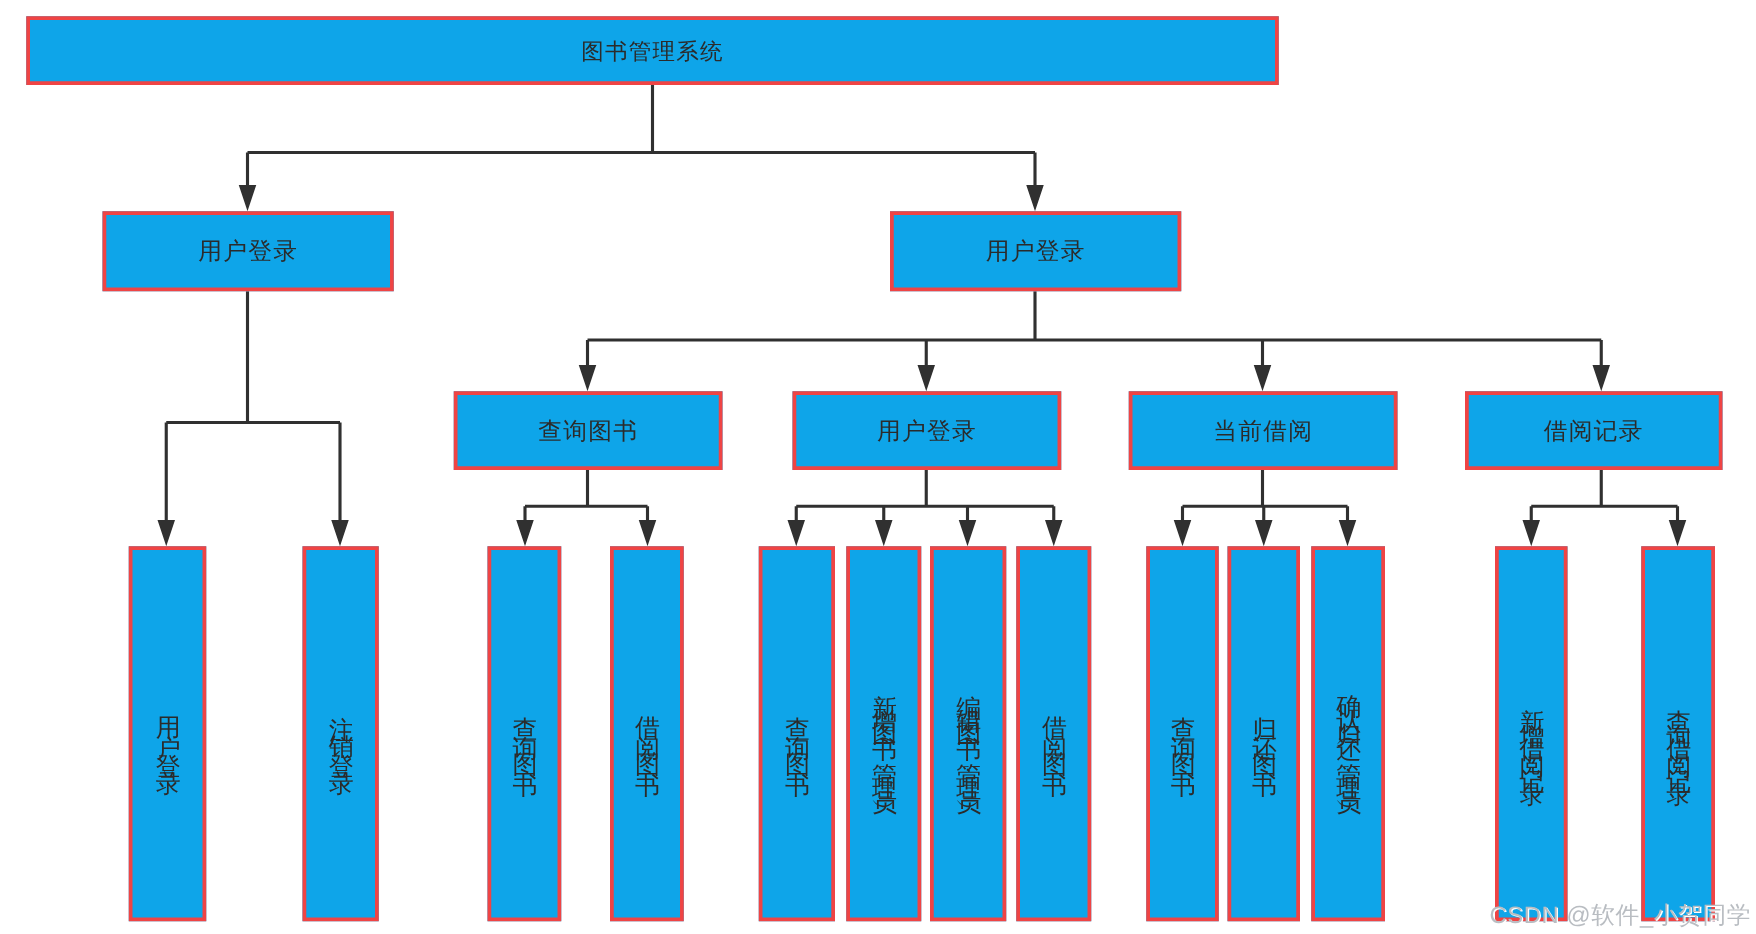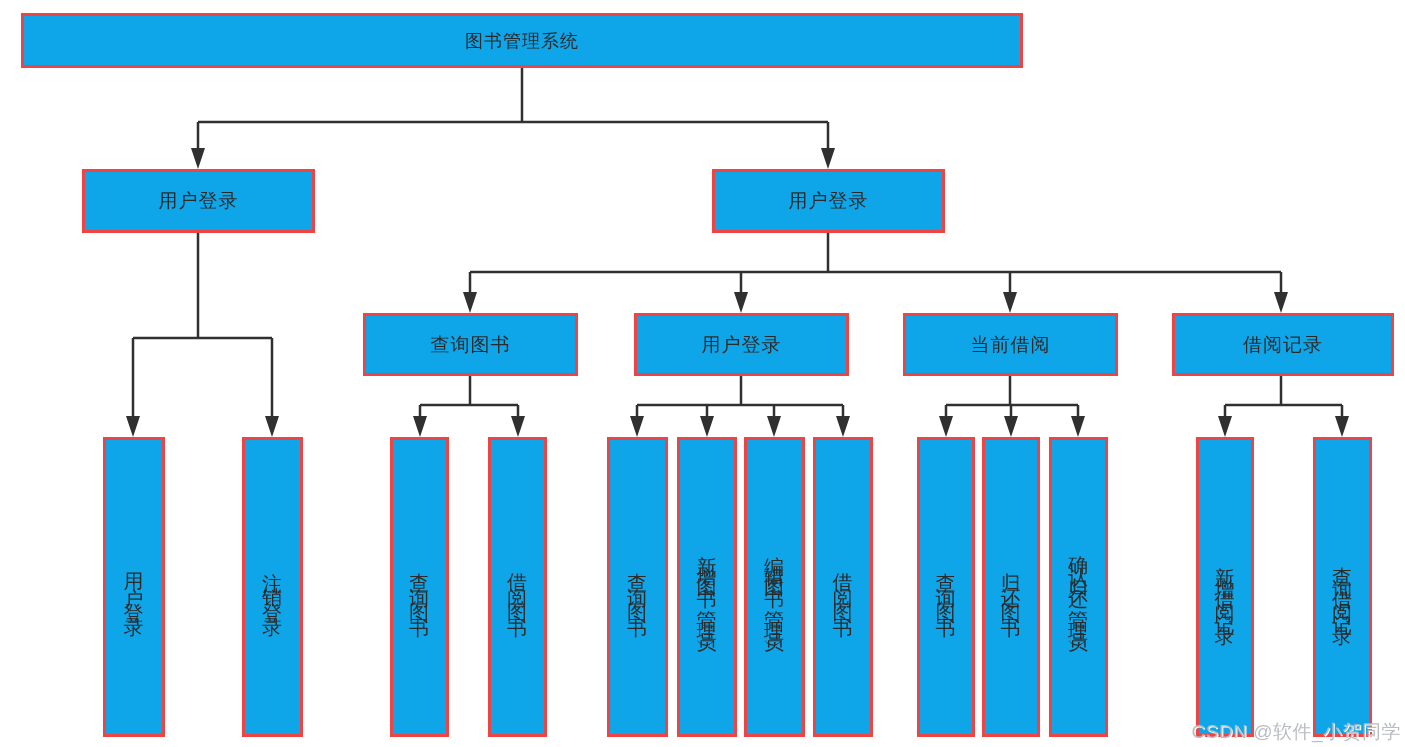--- a/index.html
+++ b/index.html
@@ -39,21 +39,21 @@
   .ls4 { letter-spacing: 15px; }
   .ls6 { letter-spacing: 12px; }
   .ls9 { letter-spacing: 11px; padding-top: 4px; }
   
   .n-root { left: 21px;  top: 13px;  width: 1002px; height: 55px; }
   .n-l2a  { left: 82px;  top: 169px; width: 233px;  height: 64px; }
   .n-l2b  { left: 712px; top: 169px; width: 233px;  height: 64px; }
   .n-l3a  { left: 363px; top: 313px; width: 215px;  height: 63px; }
   .n-l3b  { left: 634px; top: 313px; width: 215px;  height: 63px; }
   .n-l3c  { left: 903px; top: 313px; width: 215px;  height: 63px; }
-  .n-l3d  { left: 1172px;top: 313px; width: 222px;  height: 63px; }
+  .n-l3d  { left: 1172px;top: 313px; width: 206px;  height: 63px; }
   .leaf   { top: 437px; height: 300px; }
   .n-a1 { left: 103px;  width: 62px; }
   .n-a2 { left: 242px;  width: 61px; }
   .n-b1 { left: 390px;  width: 59px; }
   .n-b2 { left: 488px;  width: 59px; }
   .n-c1 { left: 607px;  width: 61px; }
   .n-c2 { left: 677px;  width: 60px; }
   .n-c3 { left: 744px;  width: 61px; }
   .n-c4 { left: 813px;  width: 60px; }
   .n-d1 { left: 917px;  width: 58px; }

